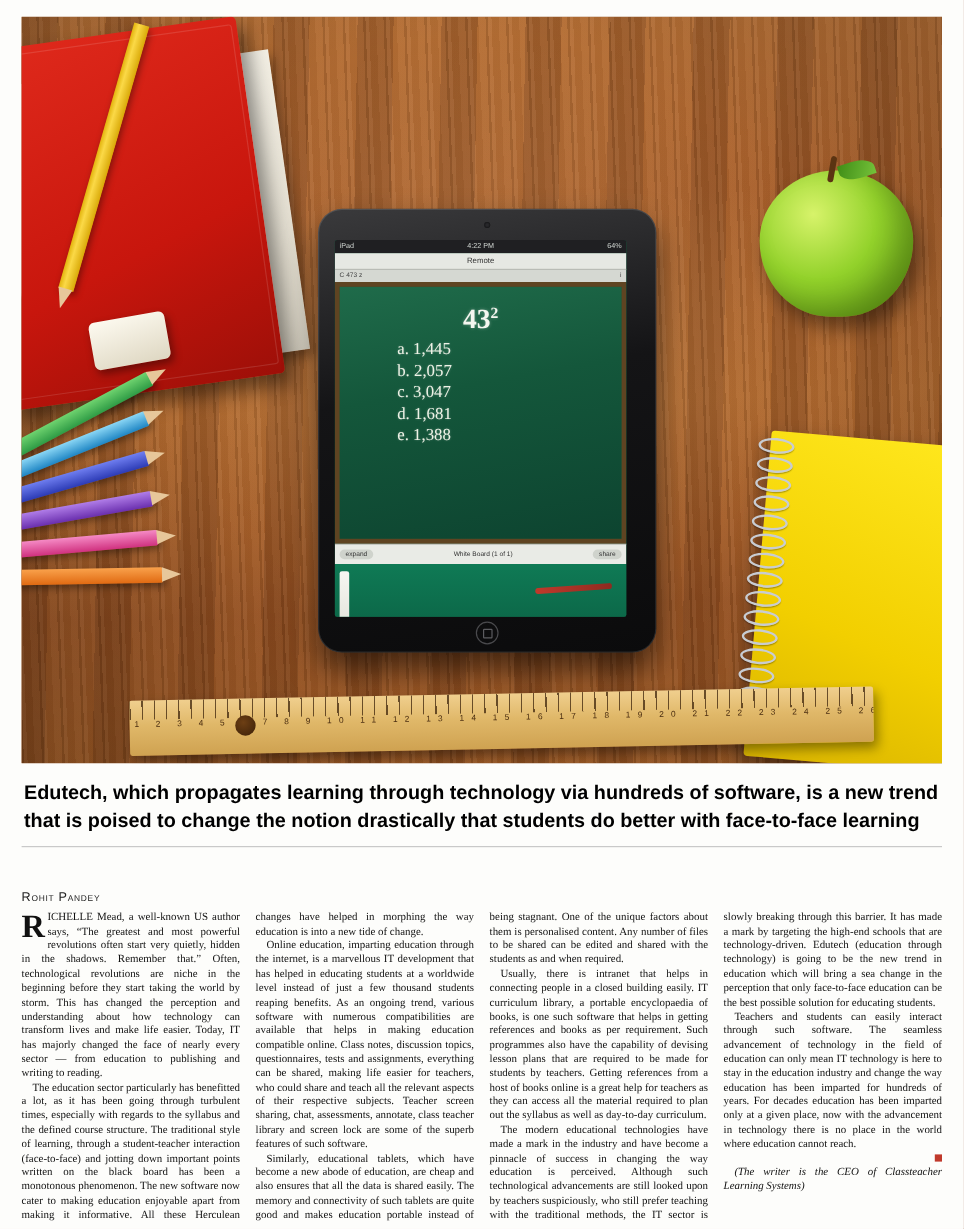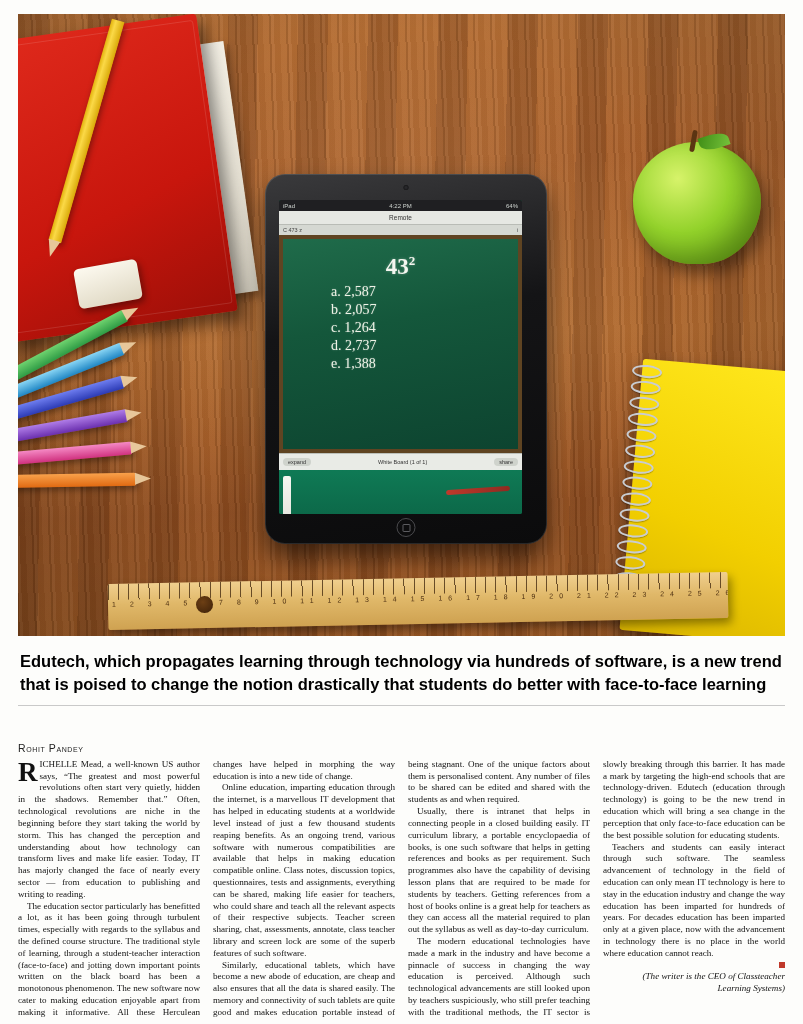--- a/index.html
+++ b/index.html
@@ -317,21 +317,20 @@
   .dropcap-p::first-letter {
     float: left;
     font-size: 27px;
     line-height: 0.82;
     padding: 2px 2px 0 0;
     font-weight: bold;
   }
   .smallcaps { font-variant: small-caps; }
   .credit {
     font-style: italic;
-    text-align: right;
     margin-top: 8px;
     text-indent: 0;
   }
   .endmark {
     display:inline-block;
     width:6px;height:6px;background:#c0392b;
     margin-left:3px;
   }
   .endmark-wrap{ text-align:right; }
 </style>
@@ -394,24 +393,24 @@
         <div class="t-bar">Remote</div>
         <div class="t-sub">
           <span>C 473 z</span>
           <span>i</span>
         </div>
 
         <div class="chalkboard">
           <div class="chalk-q">
             <span>43</span><sup>2</sup>
           </div>
-          <div class="chalk-opt">a. 2,587</div>
+          <div class="chalk-opt">a. 1,445</div>
           <div class="chalk-opt">b. 2,057</div>
-          <div class="chalk-opt">c. 1,264</div>
-          <div class="chalk-opt">d. 2,737</div>
+          <div class="chalk-opt">c. 3,047</div>
+          <div class="chalk-opt">d. 1,681</div>
           <div class="chalk-opt">e. 1,388</div>
         </div>
 
         <div class="t-toolbar">
           <span class="t-pill">expand</span>
           <span>White Board (1 of 1)</span>
           <span class="t-pill">share</span>
         </div>
 
         <div class="t-lower">

